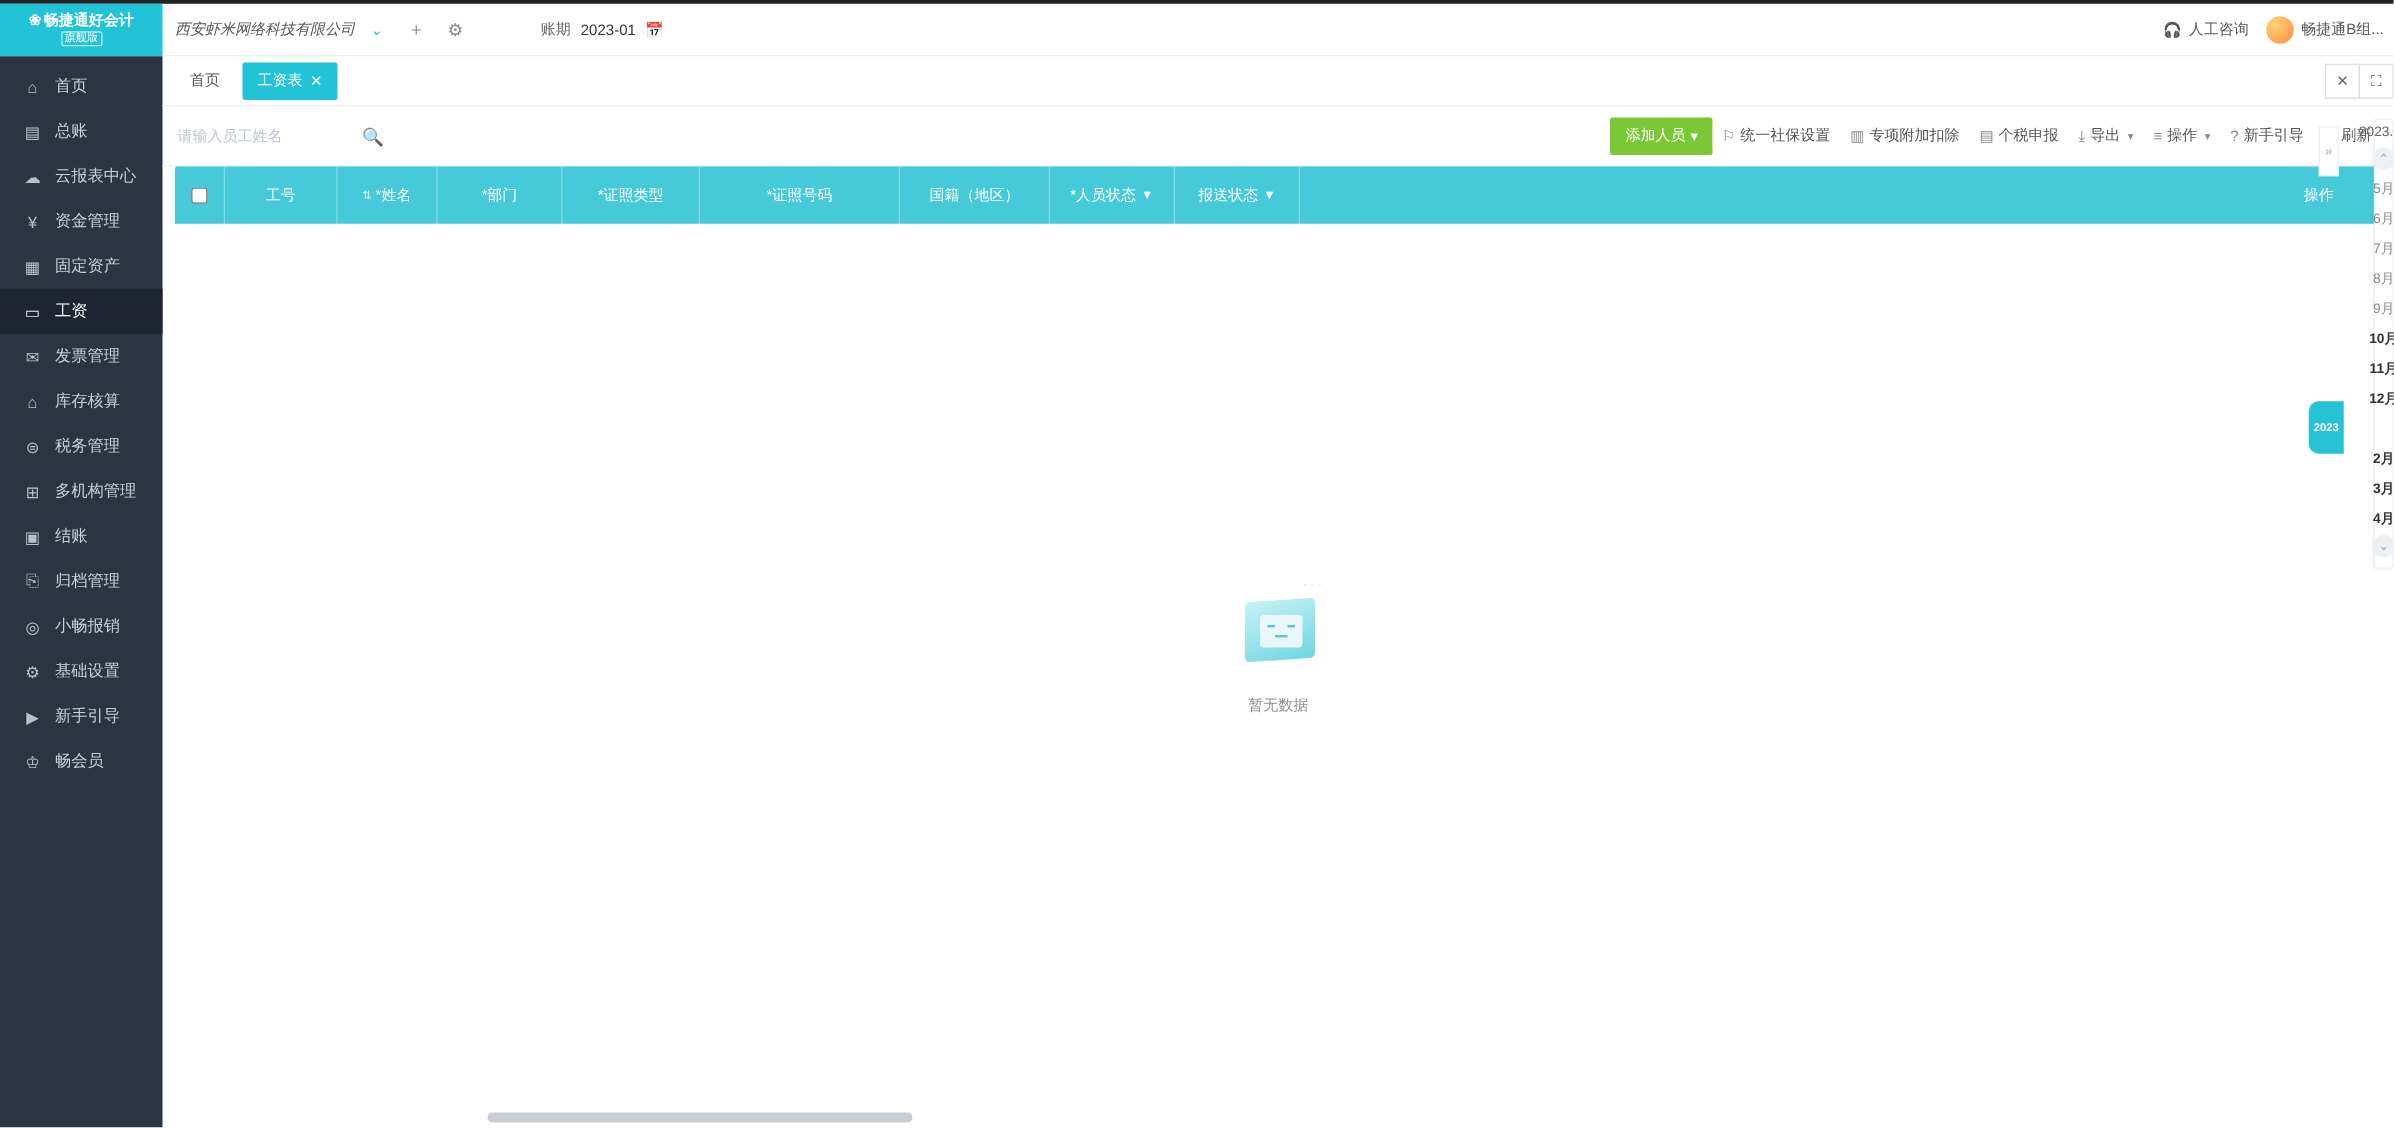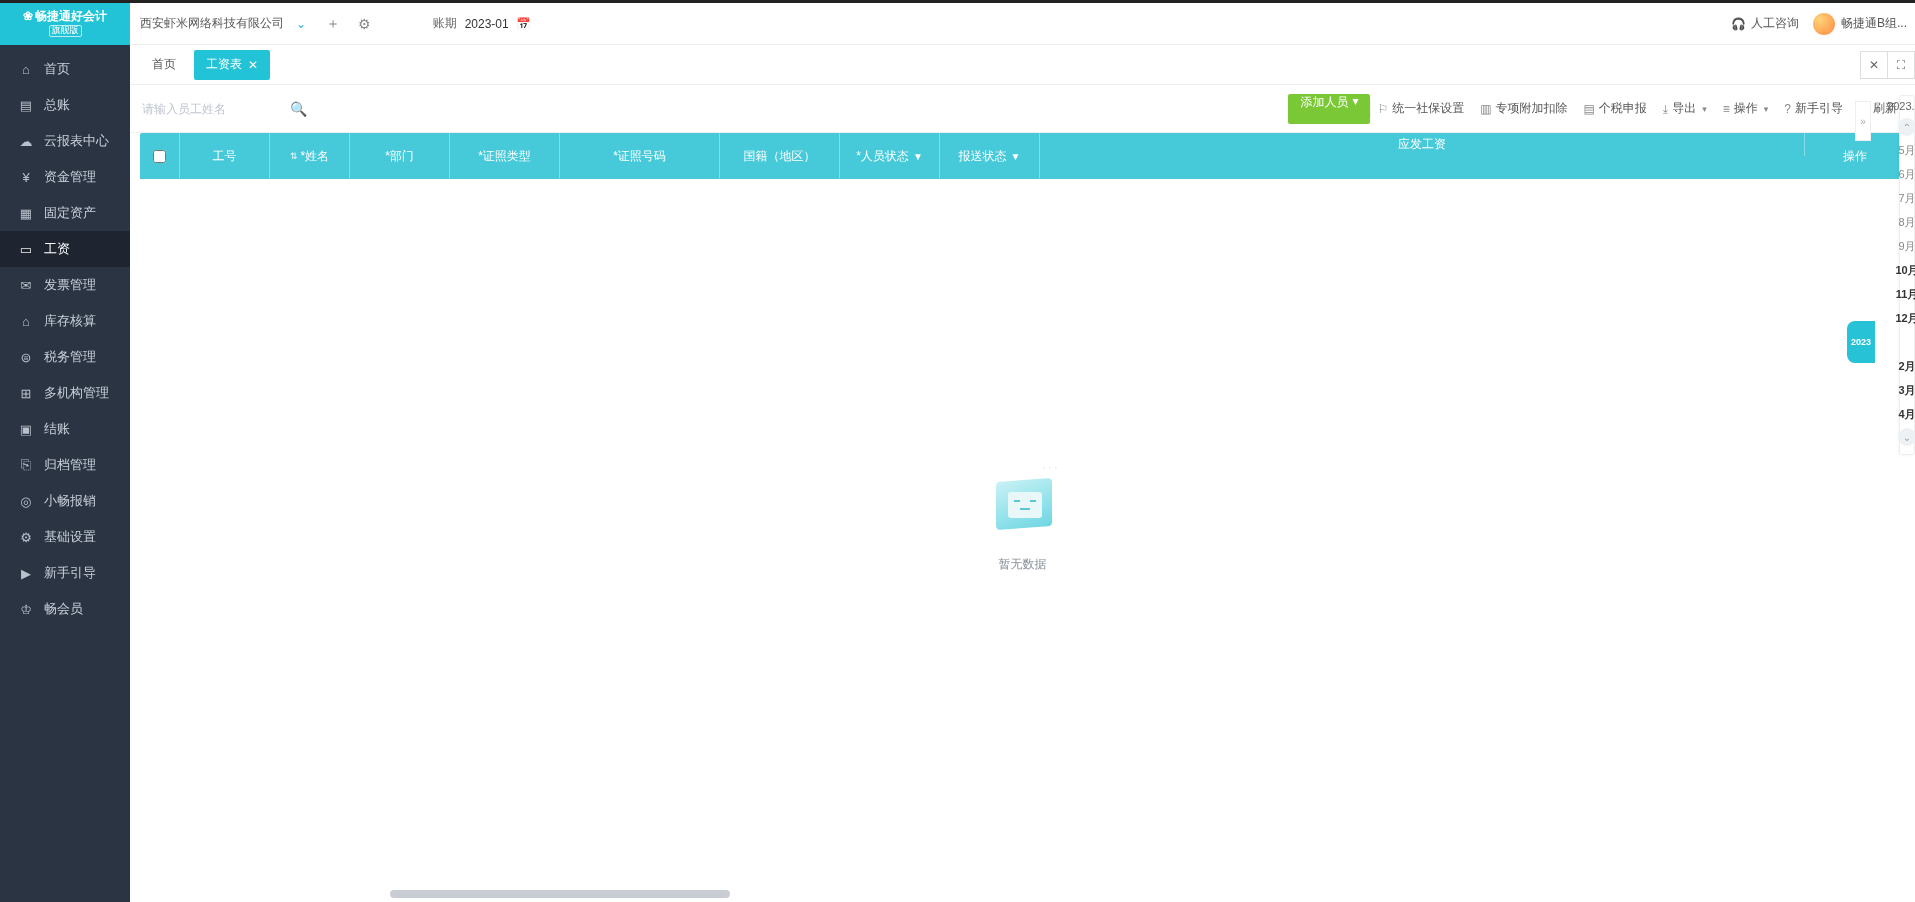--- a/index.html
+++ b/index.html
@@ -4,21 +4,21 @@
 <style>
   * { box-sizing: border-box; margin: 0; padding: 0; }
   html, body { height: 100%; font-family: "Microsoft YaHei", "PingFang SC", Arial, sans-serif; font-size: 12px; color: #333; background: #fff; }
   body { display: flex; flex-direction: column; overflow: hidden; }
 
   .topbar-dark { height: 3px; background: #222; }
   .topbar { height: 42px; display: flex; align-items: center; border-bottom: 1px solid #eee; padding: 0 8px 0 0; }
   .logo-block { width: 130px; height: 42px; background: #22c3d6; color: #fff; display: flex; flex-direction: column; align-items: center; justify-content: center; font-size: 12px; line-height: 1.1; }
   .logo-line1 { display: flex; align-items: center; gap: 2px; font-weight: bold; }
   .logo-badge { font-size: 9px; border: 1px solid rgba(255,255,255,0.7); border-radius: 2px; padding: 0 2px; margin-top: 1px; }
-  .company { margin-left: 10px; color: #555; display: flex; align-items: center; gap: 12px; }
+  .company { margin-left: 10px; color: #555; display: flex; align-items: center; gap: 12px; font-style: italic; }
   .chev-down { color: #25b7ed; font-size: 12px; }
   .plus, .gear { color: #888; font-size: 14px; }
   .period { margin-left: 20px; display: flex; align-items: center; gap: 8px; color: #666; padding-left: 42px; }
   .period .date { color: #333; }
   .cal-icon { color: #25b7ed; }
   .topbar-spacer { flex: 1; }
   .top-action { display: flex; align-items: center; gap: 5px; color: #555; margin-left: 18px; cursor: pointer; }
   .avatar { width: 22px; height: 22px; border-radius: 50%; background: radial-gradient(circle at 30% 30%, #ffd27a, #ff8b3d); margin-left: 14px; }
   .username { margin-left: 6px; color: #555; max-width: 80px; overflow: hidden; text-overflow: ellipsis; white-space: nowrap; }
 
@@ -37,21 +37,21 @@
   .tabs-right { display: flex; align-items: center; gap: 0; }
   .tabs-right .sq { width: 28px; height: 28px; border: 1px solid #ddd; display: flex; align-items: center; justify-content: center; color: #666; cursor: pointer; margin-left: -1px; }
   .tabs-right .sq:first-child { margin-left: 0; }
 
   .toolbar { height: 48px; display: flex; align-items: center; padding: 0 12px; border-bottom: 1px solid #f0f0f0; }
   .search-wrap { display: flex; align-items: center; gap: 8px; color: #bbb; }
   .search-input { border: none; outline: none; font-size: 12px; width: 140px; color: #555; }
   .search-input::placeholder { color: #bfc6cf; }
   .search-ico { color: #25b7ed; font-size: 14px; }
   .toolbar-spacer { flex: 1; }
-  .btn-primary { background: #7bc837; color: #fff; border: none; height: 30px; padding: 0 12px; border-radius: 2px; display: flex; align-items: flex-start; gap: 4px; cursor: pointer; font-size: 12px; }
+  .btn-primary { background: #7bc837; color: #fff; border: none; height: 30px; padding: 0 12px; border-radius: 2px; display: flex; align-items: center; gap: 4px; cursor: pointer; font-size: 12px; }
   .tool-link { display: flex; align-items: center; gap: 4px; color: #555; cursor: pointer; padding: 0 6px; height: 30px; }
   .tool-link .tl-ico { color: #888; font-size: 12px; }
   .tool-sep { width: 1px; height: 18px; background: #eee; }
 
   .table-wrap { flex: 1; overflow: hidden; position: relative; padding: 0 10px; }
   .table-header { display: flex; background: #46c9d9; color: #fff; font-size: 12px; border-radius: 2px 2px 0 0; overflow: hidden; }
   .th, .th-group-h { display: flex; align-items: center; justify-content: center; border-right: 1px solid rgba(255,255,255,0.35); height: 23px; }
   .th.double { height: 46px; }
   .th-chk { width: 40px; }
   .th-group { display: flex; flex-direction: column; }
@@ -263,21 +263,20 @@
         <div class="th double" style="width:120px">国籍（地区）</div>
         <div class="th double" style="width:100px">
           <span>*人员状态</span>
           <span class="th-filter-ico">▼</span>
         </div>
         <div class="th double" style="width:100px">
           <span>报送状态</span>
           <span class="th-filter-ico">▼</span>
         </div>
         <div class="th-group" style="flex:1;min-width:460px">
-          <div class="th-group-h" style="width:100%">应发工资</div>
         </div>
         <div class="th double" style="width:100px;border-right:none">操作</div>
       </div>
 
       <div class="empty-state">
         <div class="empty-ill">
           <div class="empty-dots">· · ·</div>
           <div class="empty-box"></div>
           <div class="empty-face">
             <div class="empty-eye l"></div>

